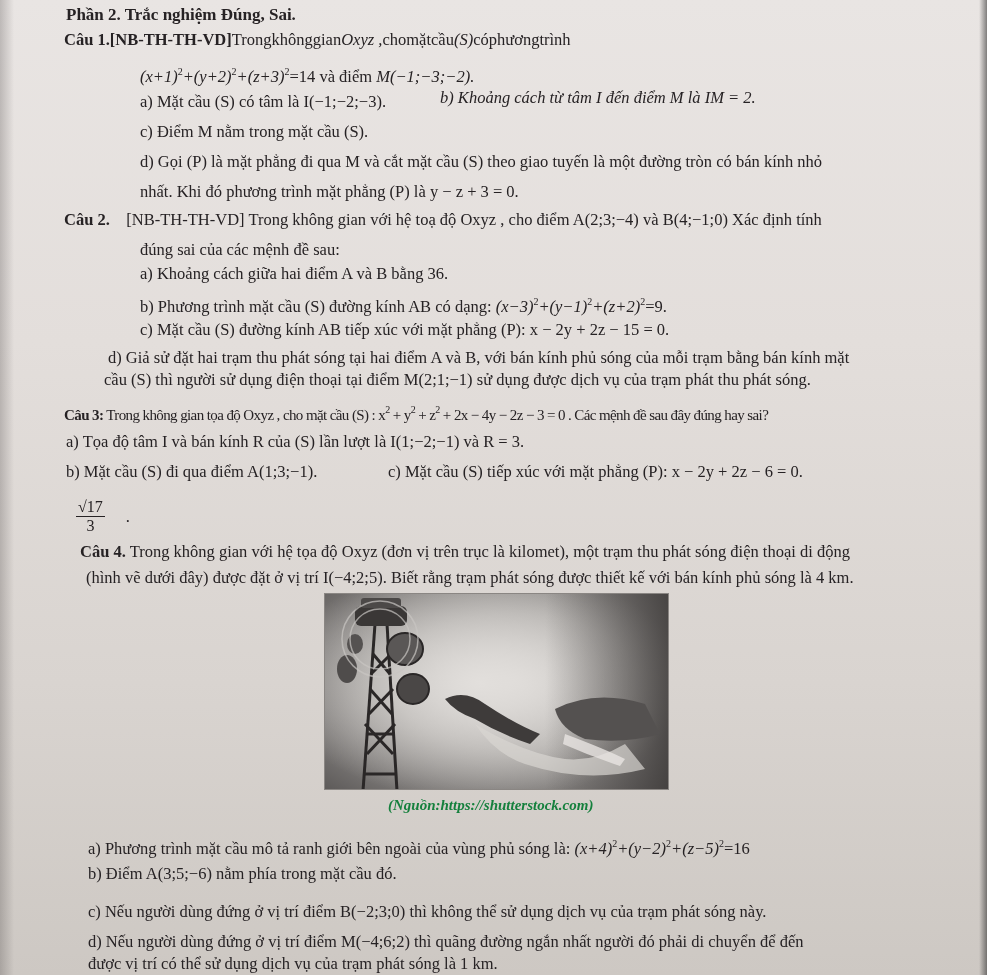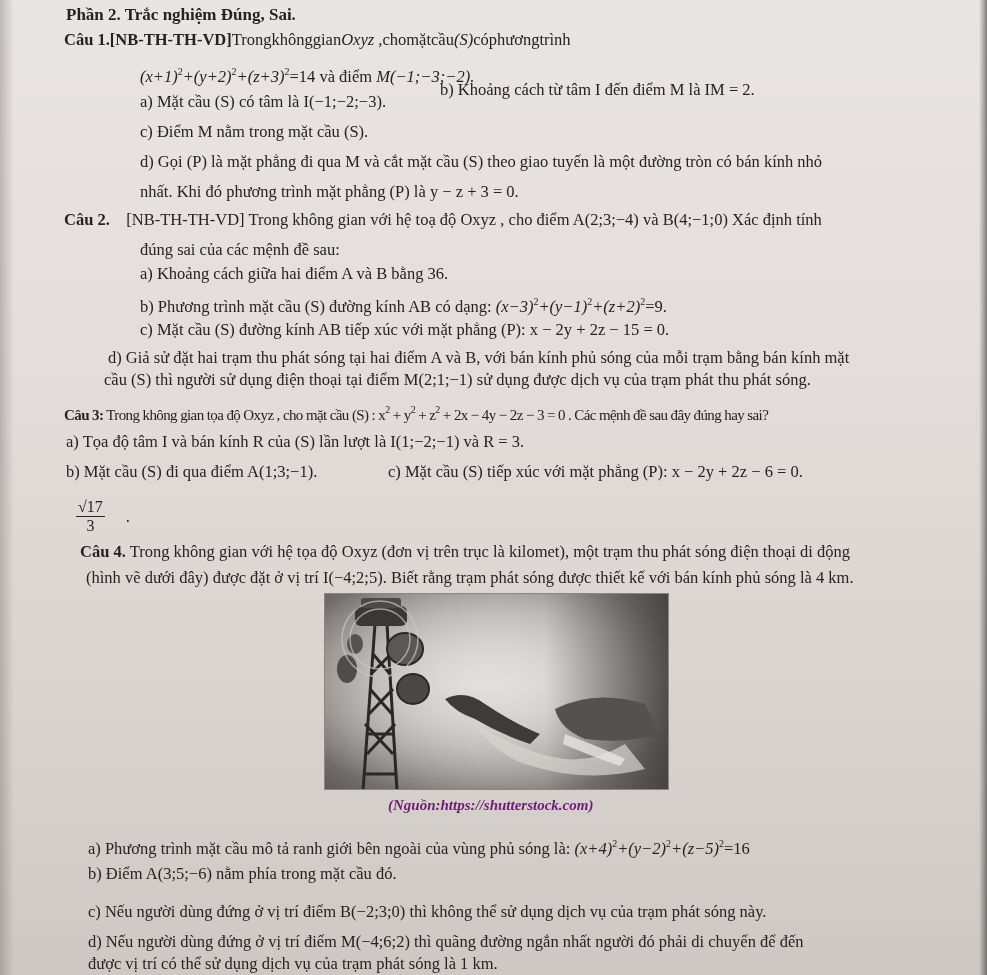--- a/index.html
+++ b/index.html
@@ -40,21 +40,21 @@
       position: absolute; left: 324px; top: 593px; width: 345px; height: 197px;
       background:
         radial-gradient(ellipse at 55% 45%, #d6d3d0 0%, #a9a6a3 45%, #5d5a59 100%);
       overflow: hidden;
       border: 1px solid #8a8683;
     }
     .photo svg { position: absolute; left: 0; top: 0; }
     .caption {
       position: absolute; left: 388px; top: 797px;
       font-family: "Liberation Serif", "DejaVu Serif", serif;
-      font-style: italic; font-weight: bold; font-size: 15px; color: #701a75;
+      font-style: italic; font-weight: bold; font-size: 15px; color: #15803d;
       white-space: nowrap;
     }
   </style>
 </head>
 <body>
 
 <div class="page-shadow-left"></div>
 <div class="page-shadow-right"></div>
 
 <div class="line b" style="left:66px; top:5px; font-size:17px;">Phần 2. Trắc nghiệm Đúng, Sai.</div>
@@ -75,21 +75,21 @@
   <span>trình</span>
 </div>
 
 <div class="line" style="left:140px; top:62px;">
   <span class="i">(x+1)</span><span class="sup">2</span><span class="i">+(y+2)</span><span class="sup">2</span><span class="i">+(z+3)</span><span class="sup">2</span><span>=14</span>
   <span>và điểm</span>
   <span class="i">M(−1;−3;−2).</span>
 </div>
 
 <div class="line" style="left:140px; top:92px;">a) Mặt cầu (S) có tâm là I(−1;−2;−3).</div>
-<div class="line" style="left:440px; top:80px;">b) Khoảng cách từ tâm I đến điểm M là IM = 2.</div>
+<div class="line" style="left:440px; top:88px;font-style:italic;">b) Khoảng cách từ tâm I đến điểm M là IM = 2.</div>
 <div class="line" style="left:140px; top:122px;">c) Điểm M nằm trong mặt cầu (S).</div>
 <div class="line" style="left:140px; top:152px;">d) Gọi (P) là mặt phẳng đi qua M và cắt mặt cầu (S) theo giao tuyến là một đường tròn có bán kính nhỏ</div>
 <div class="line" style="left:140px; top:182px;">nhất. Khi đó phương trình mặt phẳng (P) là y − z + 3 = 0.</div>
 
 <div class="line" style="left:64px; top:210px;">
   <span class="b">Câu 2.</span>&nbsp;&nbsp;&nbsp;&nbsp;<span>[NB-TH-TH-VD] Trong không gian với hệ toạ độ Oxyz , cho điểm A(2;3;−4) và B(4;−1;0) Xác định tính</span>
 </div>
 <div class="line" style="left:140px; top:240px;">đúng sai của các mệnh đề sau:</div>
 <div class="line" style="left:140px; top:264px;">a) Khoảng cách giữa hai điểm A và B bằng 36.</div>
 <div class="line" style="left:140px; top:292px;">

